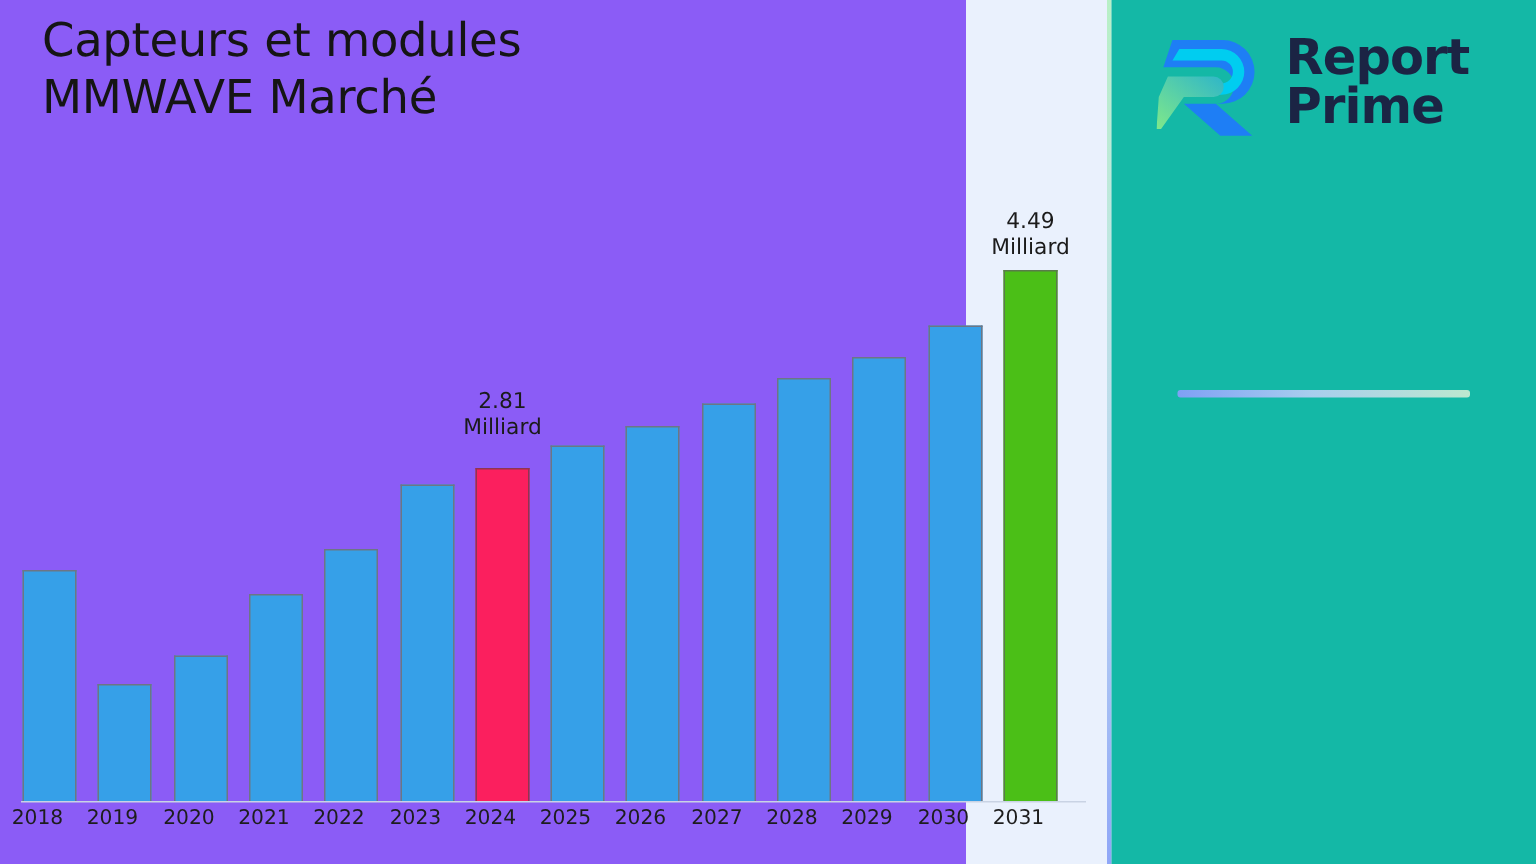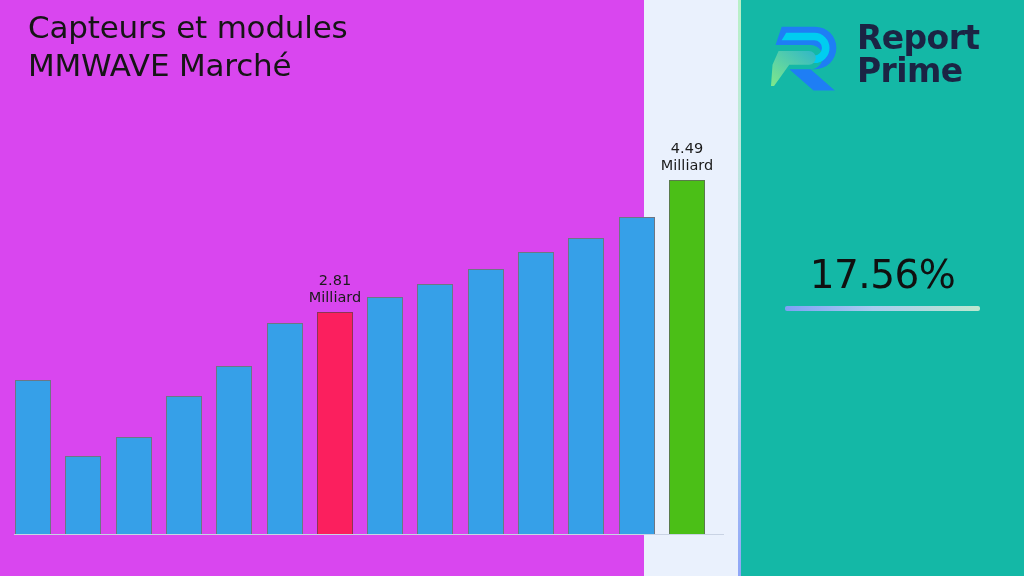--- a/index.html
+++ b/index.html
@@ -20,21 +20,21 @@
     width: 1024px;
     height: 576px;
     background: #eaf1fd;
   }
 
   
   #chart-panel {
     position: absolute;
     left: 0; top: 0;
     width: 644px; height: 576px;
-    background: #d946ef;
+    background: #8b5cf6;
   }
 
   #chart-title {
     position: absolute;
     left: 28px; top: 8px;
     width: 660px;
     font-size: 31px;
     line-height: 38px;
     color: #151515;
     font-weight: 400;
@@ -192,21 +192,21 @@
             <div class="bar blue" style="height: 138px; width: 36px;"></div>
           </div>
           <div class="bar-group" style="left: 216px; height: 414px;">
             <div class="bar blue" style="height: 168px; width: 36px;"></div>
           </div>
           <div class="bar-group" style="left: 267px; height: 414px;">
             <div class="bar blue" style="height: 211px; width: 36px;"></div>
           </div>
           <div class="bar-group" style="left: 317px; height: 414px;">
             <div class="bar pink" style="height: 222px; width: 36px;"></div>
-            <div class="bar-label" style="bottom: 228px;">
+            <div class="bar-label" style="bottom: 240px;">
               <div>2.81</div>
               <div>Milliard</div>
             </div>
           </div>
           <div class="bar-group" style="left: 367px; height: 414px;">
             <div class="bar blue" style="height: 237px; width: 36px;"></div>
           </div>
           <div class="bar-group" style="left: 417px; height: 414px;">
             <div class="bar blue" style="height: 250px; width: 36px;"></div>
           </div>
@@ -225,20 +225,36 @@
           <div class="bar-group" style="left: 669px; height: 414px;">
             <div class="bar green" style="height: 354px; width: 36px;"></div>
             <div class="bar-label" style="bottom: 360px;">
               <div>4.49</div>
               <div>Milliard</div>
             </div>
           </div>
         </div>
     </div>
 
+    <div id="x-axis">
+        <div class="x-tick" style="left: 7px;">2018</div>
+        <div class="x-tick" style="left: 57px;">2019</div>
+        <div class="x-tick" style="left: 108px;">2020</div>
+        <div class="x-tick" style="left: 158px;">2021</div>
+        <div class="x-tick" style="left: 208px;">2022</div>
+        <div class="x-tick" style="left: 259px;">2023</div>
+        <div class="x-tick" style="left: 309px;">2024</div>
+        <div class="x-tick" style="left: 359px;">2025</div>
+        <div class="x-tick" style="left: 409px;">2026</div>
+        <div class="x-tick" style="left: 460px;">2027</div>
+        <div class="x-tick" style="left: 510px;">2028</div>
+        <div class="x-tick" style="left: 560px;">2029</div>
+        <div class="x-tick" style="left: 611px;">2030</div>
+        <div class="x-tick" style="left: 661px;">2031</div>
+      </div>
   </div>
 
   <div id="divider"></div>
 
   <div id="right-panel">
 
     <div id="logo">
       <svg id="logo-mark" viewBox="0 0 100 100">
         <defs>
           <linearGradient id="gA" x1="0" y1="0" x2="1" y2="1">
@@ -255,18 +271,17 @@
 
         <path d="M20 22 H57 A20 20 0 0 1 57 62 H30 V52 H57 A10 10 0 0 0 57 32 H14 Z" fill="#00cdf0"></path>
 
         <path d="M10 46 H50 A9 9 0 0 1 50 64 H24 L4 92 H0 L2 64 Z" fill="url(#gB)"></path>
       </svg>
       <div id="logo-text">Report
 Prime</div>
     </div>
 
     <div id="cagr-block">
-      <div id="cagr-value">17.56%</div>
       <div id="cagr-rule"></div>
     </div>
 
   </div>
 </div>
 
 </body></html>

